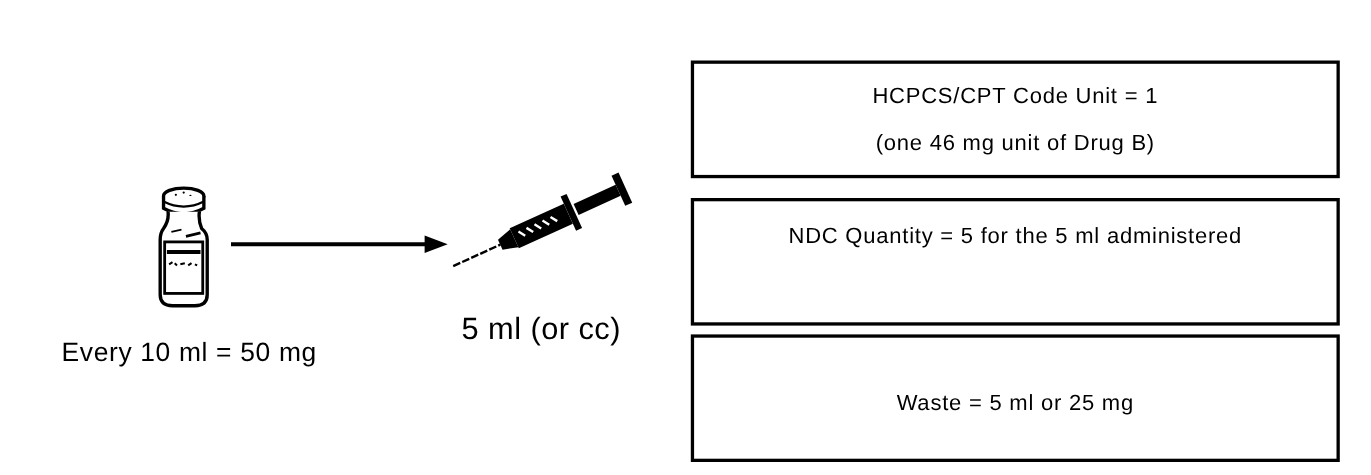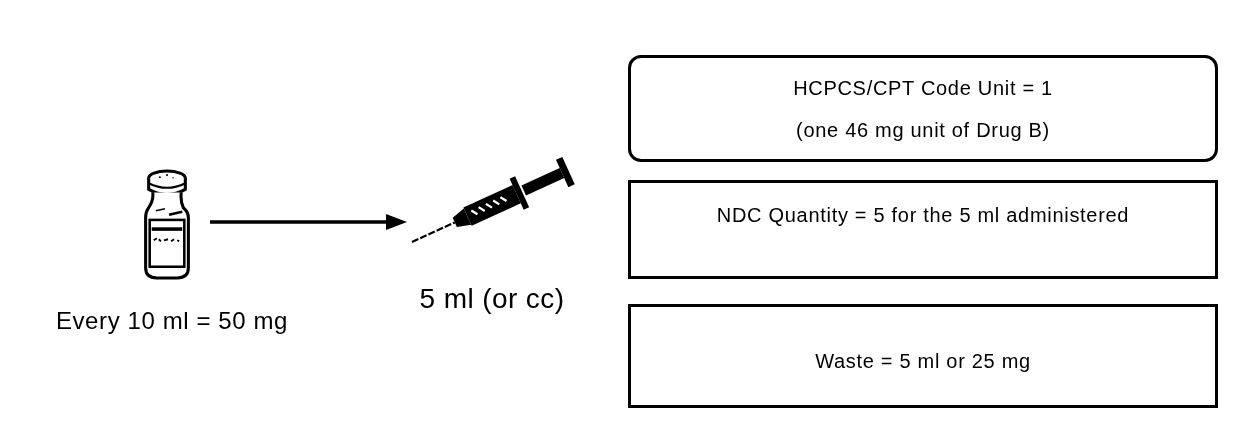--- a/index.html
+++ b/index.html
@@ -29,23 +29,23 @@
   
   .info-box{
     left:628px;width:590px;
     border:3px solid #000;
     box-sizing:border-box;
     background:#ffffff;
     display:flex;flex-direction:column;align-items:center;
     font-size:20px;line-height:24px;letter-spacing:0.7px;
     text-align:center;
   }
-  .box-1{top:55px;height:107px;justify-content:center;row-gap:18px;border-radius:13px;}
-  .box-2{top:180px;height:99px;justify-content:flex-start;padding-top:20px;}
-  .box-3{top:304px;height:104px;justify-content:center;row-gap:19px;padding-top:10px;}
+  .box-1{top:55px;height:107px;justify-content:center;row-gap:18px;}
+  .box-2{top:180px;height:116px;justify-content:flex-start;padding-top:20px;}
+  .box-3{top:304px;height:116px;justify-content:center;row-gap:19px;padding-top:10px;}
   .line{white-space:nowrap;}
 </style>
 </head>
 <body>
 
 <div class="stage">
 
   <svg class="abs vial-icon" viewBox="0 0 50 110" xmlns="http://www.w3.org/2000/svg">
     <ellipse cx="25" cy="9" rx="18" ry="7" fill="#fff" stroke="#000" stroke-width="3"></ellipse>
     <circle cx="18" cy="8" r="1" fill="#000"></circle>

